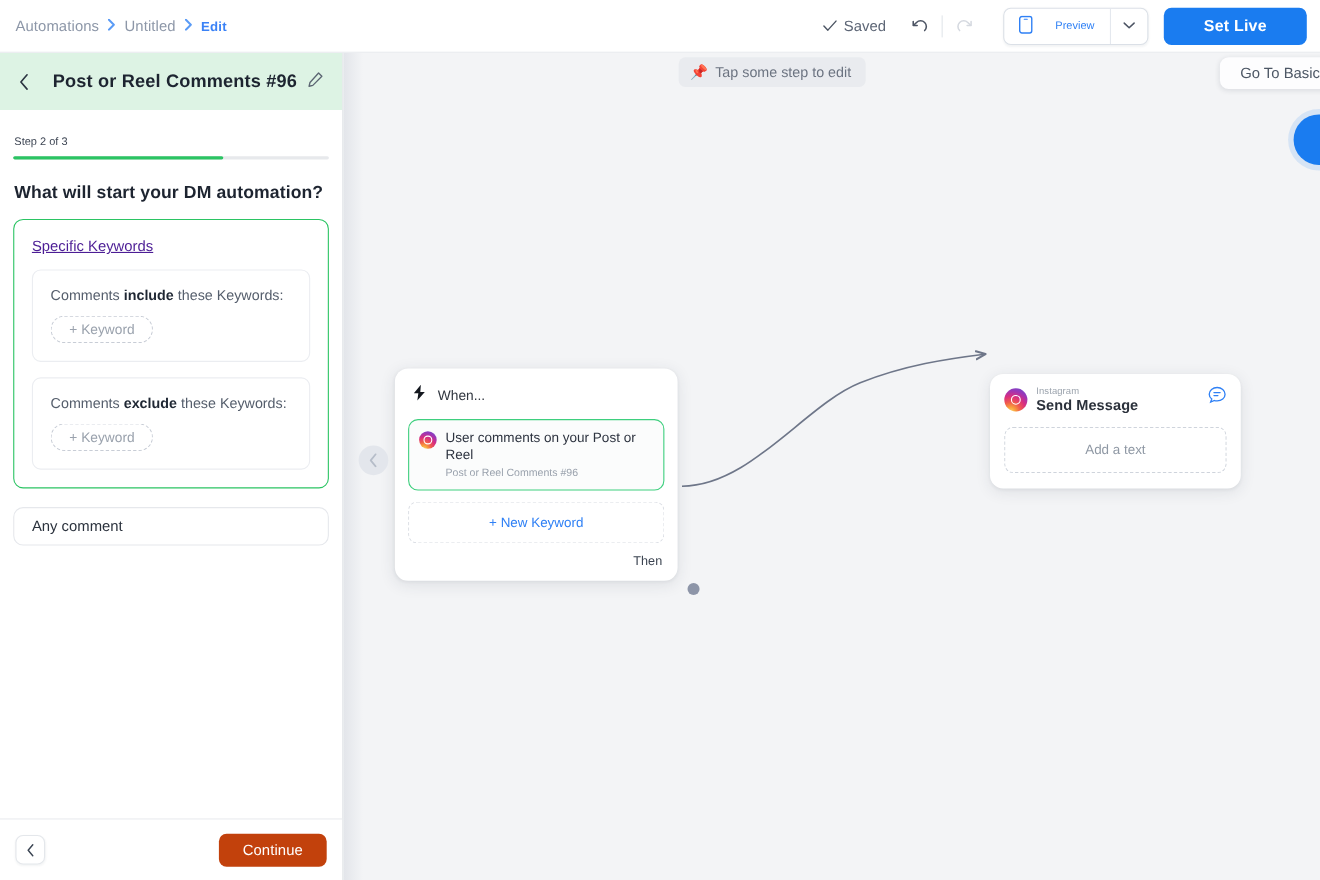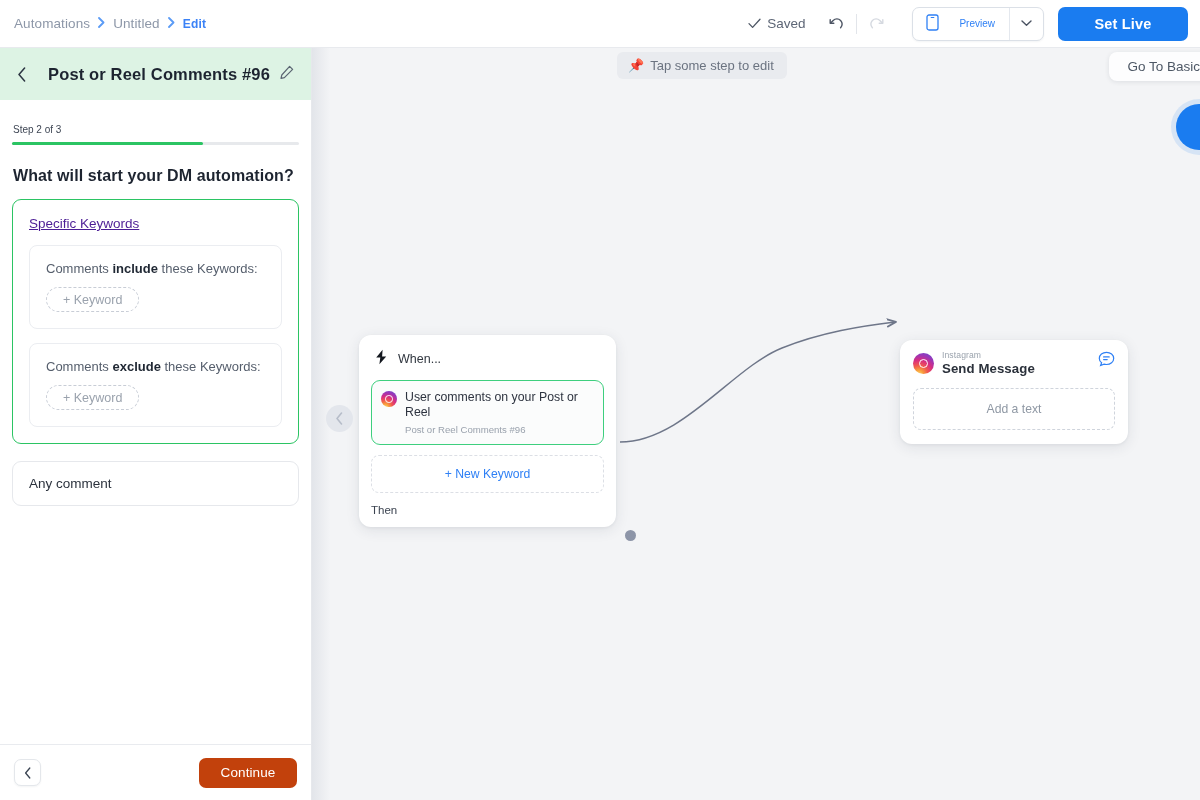--- a/index.html
+++ b/index.html
@@ -114,21 +114,21 @@
   .trigger-title { font-size: 12.3px; color: #2e3440; line-height: 1.25; }
   .trigger-sub { font-size: 9.6px; color: #9aa2ad; margin-top: 3px; }
 
   .new-trigger {
     margin-top: 10px; height: 38px;
     border: 1px dashed #dcdfe5; border-radius: 8px;
     display: flex; align-items: center; justify-content: center;
     color: #2f80f5; font-size: 12.2px;
   }
   .then-row {
-    height: 34px; display: flex; align-items: center; justify-content: flex-start;
+    height: 34px; display: flex; align-items: center; justify-content: flex-end;
     padding-right: 2px;
   }
   .then-label { font-size: 11.5px; color: #3b4350; }
   .then-dot {
     position: absolute; left: 266px; top: 195px;
     width: 11px; height: 11px; border-radius: 50%; background: #8d95a8;
   }
 
   .node-action { left: 588px; top: 292px; width: 228px; padding: 11px 13px 14px 13px; }
   .action-head { display: flex; align-items: flex-start; gap: 8px; }
@@ -177,21 +177,21 @@
   .kw-label { font-size: 13px; color: #555e6c; }
   .kw-label b { color: #1f2733; font-weight: 700; }
   .kw-chip {
     margin-top: 11px; display: inline-flex; align-items: center; justify-content: center;
     height: 25px; padding: 0 16px;
     border: 1px dashed #c8cdd6; border-radius: 13px;
     color: #9aa2ad; font-size: 12.5px;
   }
   .opt-simple {
     margin-top: 17px; border: 1px solid #e6e8ec; border-radius: 9px; background: #fff;
-    height: 45px; display: flex; align-items: center; padding-left: 16px;
+    height: 35px; display: flex; align-items: center; padding-left: 16px;
     font-size: 13.5px; color: #2b323d;
   }
 
   .sb-footer {
     border-top: 1px solid #e9ebef;
     height: 56px; display: flex; align-items: center; justify-content: space-between;
     padding: 0 14px;
     background: #fff;
   }
   .back-btn {

